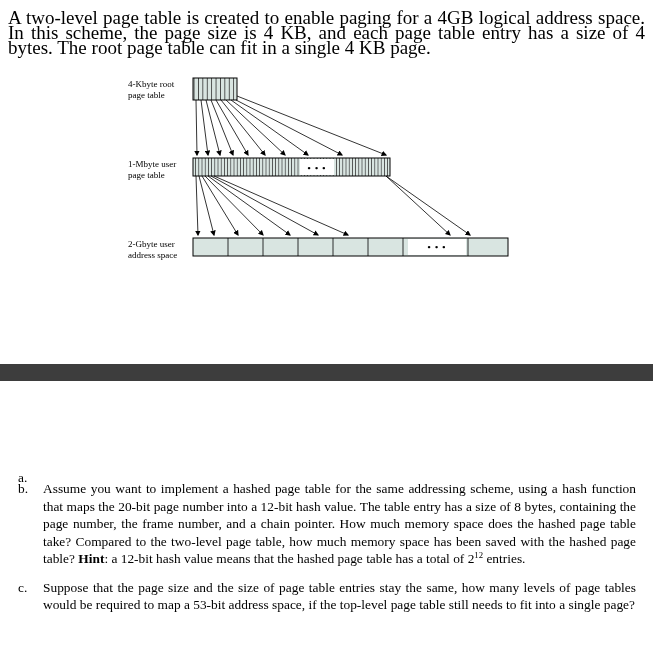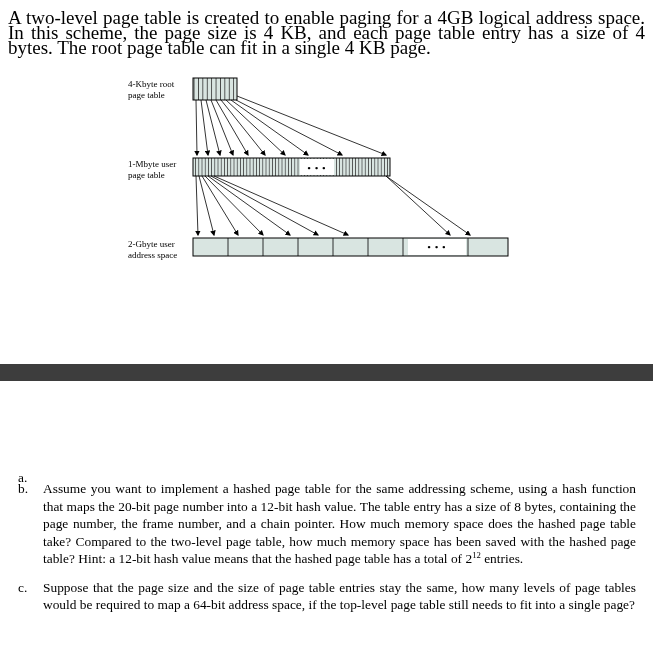--- a/index.html
+++ b/index.html
@@ -44,21 +44,21 @@
   }
   .questions {
     position:absolute;
     top:469px; left:18px;
     width:618px;
     font-size:13.4px;
     line-height:17.5px;
   }
   .q { position:relative; padding-left:25px; margin-bottom:11px; text-align:justify; }
   .qlabel { position:absolute; left:0; top:0; }
-  .q b { font-weight:normal; }
+  .q b { font-weight:bold; }
   sup { font-size:0.65em; line-height:0; vertical-align:super;font-family:Liberation Serif, serif; }
 </style>
 </head>
 <body>
 
 <p class="intro">A two-level page table is created to enable paging for a 4GB logical address space. In this scheme, the page size is 4 KB, and each page table entry has a size of 4 bytes. The root page table can fit in a single 4 KB page.</p>
 
 <div class="diagram">
 
   <div class="dlabel lbl-root">4-Kbyte root page table</div>
@@ -144,16 +144,16 @@
     <span class="qlabel">a.</span>
   </div>
 
   <div class="q">
     <span class="qlabel">b.</span>
     <span>Assume you want to implement a hashed page table for the same addressing scheme, using a hash function that maps the 20-bit page number into a 12-bit hash value. The table entry has a size of 8 bytes, containing the page number, the frame number, and a chain pointer. How much memory space does the hashed page table take? Compared to the two-level page table, how much memory space has been saved with the hashed page table? </span><b>Hint</b><span>: a 12-bit hash value means that the hashed page table has a total of 2</span><sup>12</sup><span> entries.</span>
   </div>
 
   <div class="q">
     <span class="qlabel">c.</span>
-    <span>Suppose that the page size and the size of page table entries stay the same, how many levels of page tables would be required to map a 64-bit address space, if the top-level page table still needs to fit into a single page?</span>
+    <span>Suppose that the page size and the size of page table entries stay the same, how many levels of page tables would be required to map a 53-bit address space, if the top-level page table still needs to fit into a single page?</span>
   </div>
 
 </div>
 
 </body></html>

